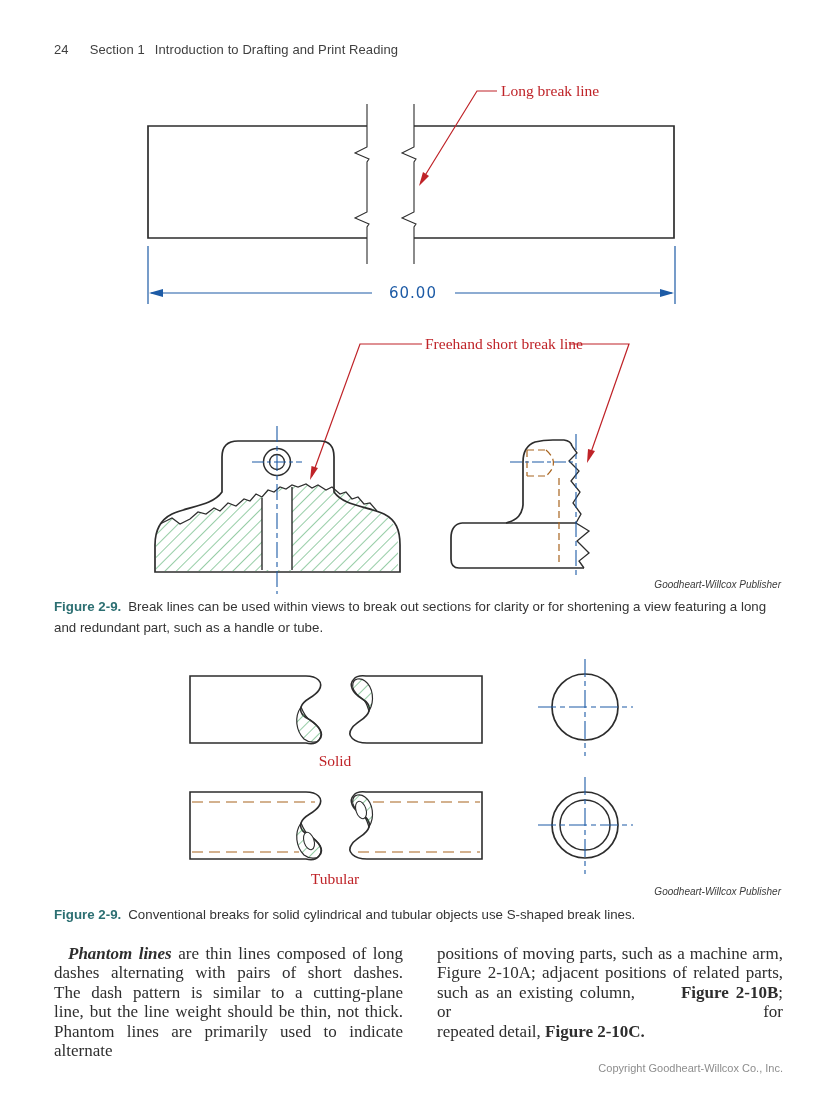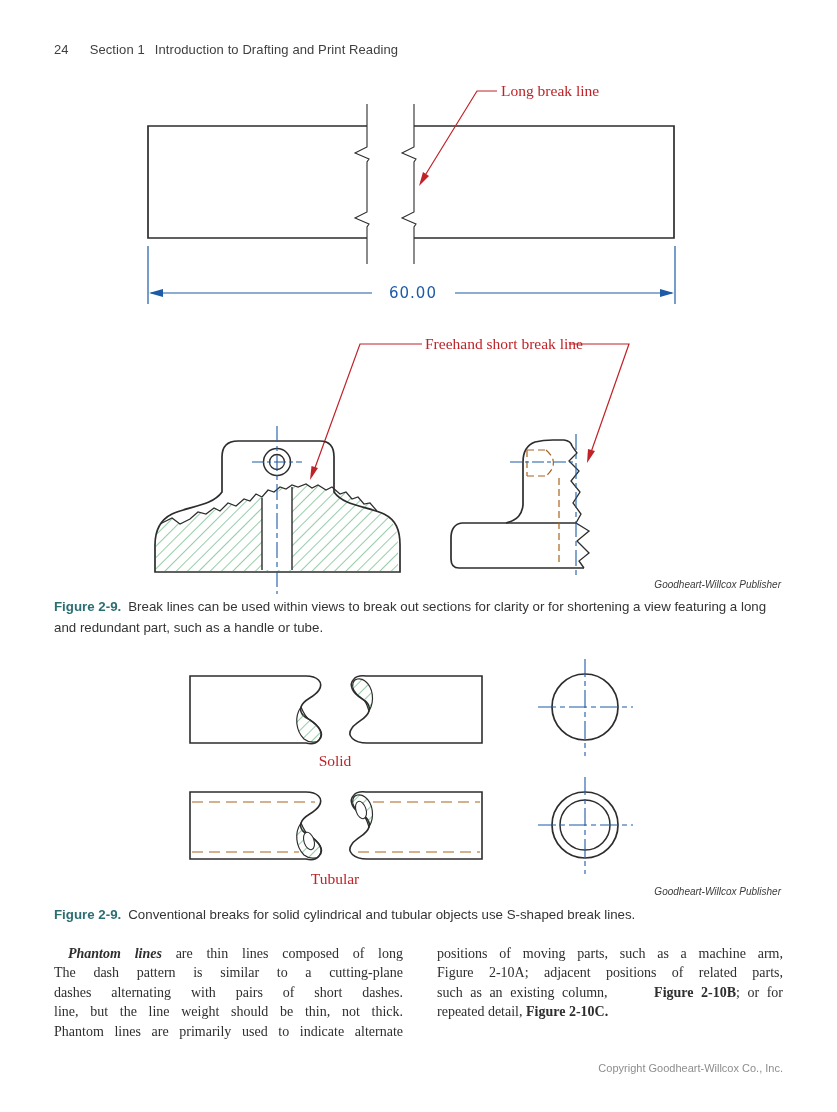--- a/index.html
+++ b/index.html
@@ -5,21 +5,21 @@
   html,body{margin:0;padding:0;background:#ffffff;}
   .page{position:relative;width:837px;height:1112px;background:#ffffff;overflow:hidden;
         font-family:"Liberation Sans",sans-serif;}
   .abs{position:absolute;}
   .header{top:42px;left:54px;font-size:13px;color:#3f3f3f;letter-spacing:.1px;}
   .header .num{margin-right:21px;}
   .header .sec{margin-right:10px;}
   .credit{font-style:italic;font-size:10px;color:#3b3b3b;}
   .caption{font-size:13.3px;line-height:20.5px;color:#343434;width:732px;text-align:left;}
   .caption .cap-label{font-weight:bold;color:#2c6f72;margin-right:7px;}
-  .bodycol{font-family:"Liberation Serif",serif;font-size:14px;line-height:19.4px;color:#2e2e2e;}
+  .bodycol{font-family:"Liberation Serif",serif;font-size:17px;line-height:19.4px;color:#2e2e2e;}
   .jline{text-align:justify;text-align-last:justify;white-space:normal;}
   .jline-last{text-align:justify;text-align-last:left;}
   .indent{padding-left:14px;}
   .footer{font-size:11px;color:#8d8d8d;}
   svg text{user-select:none;}
   .redlabel{font-family:"Liberation Serif",serif;font-size:15.5px;fill:#bf2328;}
   .dimtext{font-family:"DejaVu Sans",sans-serif;font-size:15px;letter-spacing:1px;fill:#1d5ba6;}
 </style>
 </head>
 <body>
@@ -139,22 +139,22 @@
   </svg>
 
   <div class="abs credit" style="top:886px;right:56px;">Goodheart-Willcox Publisher</div>
 
   <div class="abs caption" style="top:905px;left:54px;">
     <span class="cap-label">Figure 2-9.</span><span>Conventional breaks for solid cylindrical and tubular objects use S-shaped break lines.</span>
   </div>
 
   <div class="abs bodycol" style="top:944px;left:54px;width:349px;">
     <div class="jline indent"><span style="font-weight: bold; font-style: italic;">Phantom lines</span><span> are thin lines composed of long</span></div>
+    <div class="jline"><span>dashes alternating with pairs of short dashes.</span></div>
     <div class="jline"><span>The dash pattern is similar to a cutting-plane</span></div>
-    <div class="jline"><span>dashes alternating with pairs of short dashes.</span></div>
     <div class="jline"><span>line, but the line weight should be thin, not thick.</span></div>
     <div class="jline"><span>Phantom lines are primarily used to indicate alternate</span></div>
   </div>
 
   <div class="abs bodycol" style="top:944px;left:437px;width:346px;">
     <div class="jline"><span>positions of moving parts, such as a machine arm,</span></div>
     <div class="jline"><span style="font-weight: normal;">Figure 2-10A</span><span>; adjacent positions of related parts,</span></div>
     <div class="jline"><span>such as an existing column, </span><span style="font-weight: bold; margin-left: 39px;">Figure 2-10B</span><span>; or for</span></div>
     <div class="jline-last"><span>repeated detail, </span><span style="font-weight: bold;">Figure 2-10C.</span></div>
   </div>

